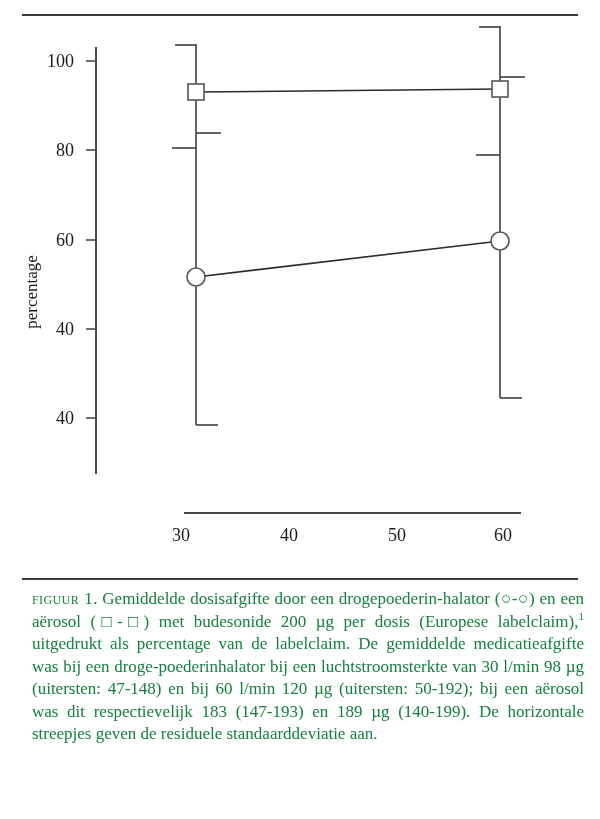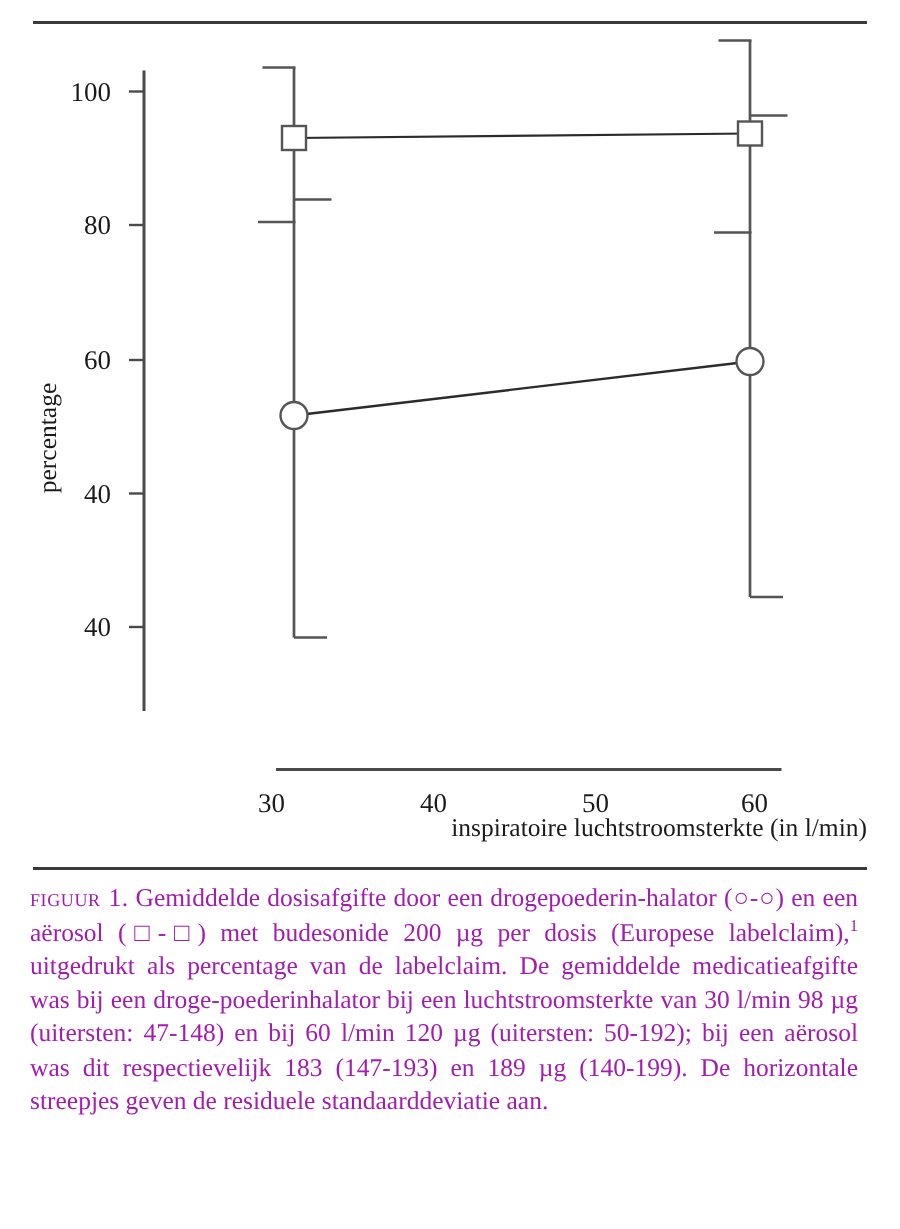--- a/index.html
+++ b/index.html
@@ -81,27 +81,27 @@
     width: 578px;
     text-align: right;
     font-size: 17px;
     color: #1a1a1a;
     white-space: nowrap;
   }
 
   
   .caption {
     position: absolute;
-    left: 20px;
+    left: 32px;
     top: 588px;
     width: 552px;
     font-size: 17px;
     line-height: 22.5px;
     text-align: justify;
-    color: #a21caf;
+    color: #15803d;
     hyphens: none;
   }
   .caption .figlabel {
     font-variant: small-caps;
     letter-spacing: 0.4px;
   }
   .caption sup {
     font-size: 11px;
     vertical-align: super;
     line-height: 0;
@@ -172,18 +172,17 @@
   <div class="tick-label ytick-label" style="left:18px; top:306px;">40</div>
   <div class="tick-label ytick-label" style="left:18px; top:395px;">40</div>
 
   <div class="tick-label xtick-label" style="left:172px; top:512px;">30</div>
   <div class="tick-label xtick-label" style="left:280px; top:512px;">40</div>
   <div class="tick-label xtick-label" style="left:388px; top:512px;">50</div>
   <div class="tick-label xtick-label" style="left:494px; top:512px;">60</div>
 
   <div class="y-axis-title">percentage</div>
 
-  <div class="x-axis-title">inspiratoire luchtstroomsterkte (in l/min)</div>
 </div>
 
 <div class="rule rule-mid"></div>
 
 <div class="caption"><span class="figlabel">figuur 1</span><span>. Gemiddelde dosisafgifte door een drogepoederin-halator (</span><span class="glyph-mono">○-○</span><span>) en een aërosol (</span><span class="glyph-mono">□-□</span><span>) met budesonide 200 µg per dosis (Europese labelclaim),</span><sup>1</sup><span> uitgedrukt als percentage van de labelclaim. De gemiddelde medicatieafgifte was bij een droge-poederinhalator bij een luchtstroomsterkte van 30 l/min 98 µg (uitersten: 47-148) en bij 60 l/min 120 µg (uitersten: 50-192); bij een aërosol was dit respectievelijk 183 (147-193) en 189 µg (140-199). De horizontale streepjes geven de residuele standaarddeviatie aan.</span></div>
 
 </body></html>

